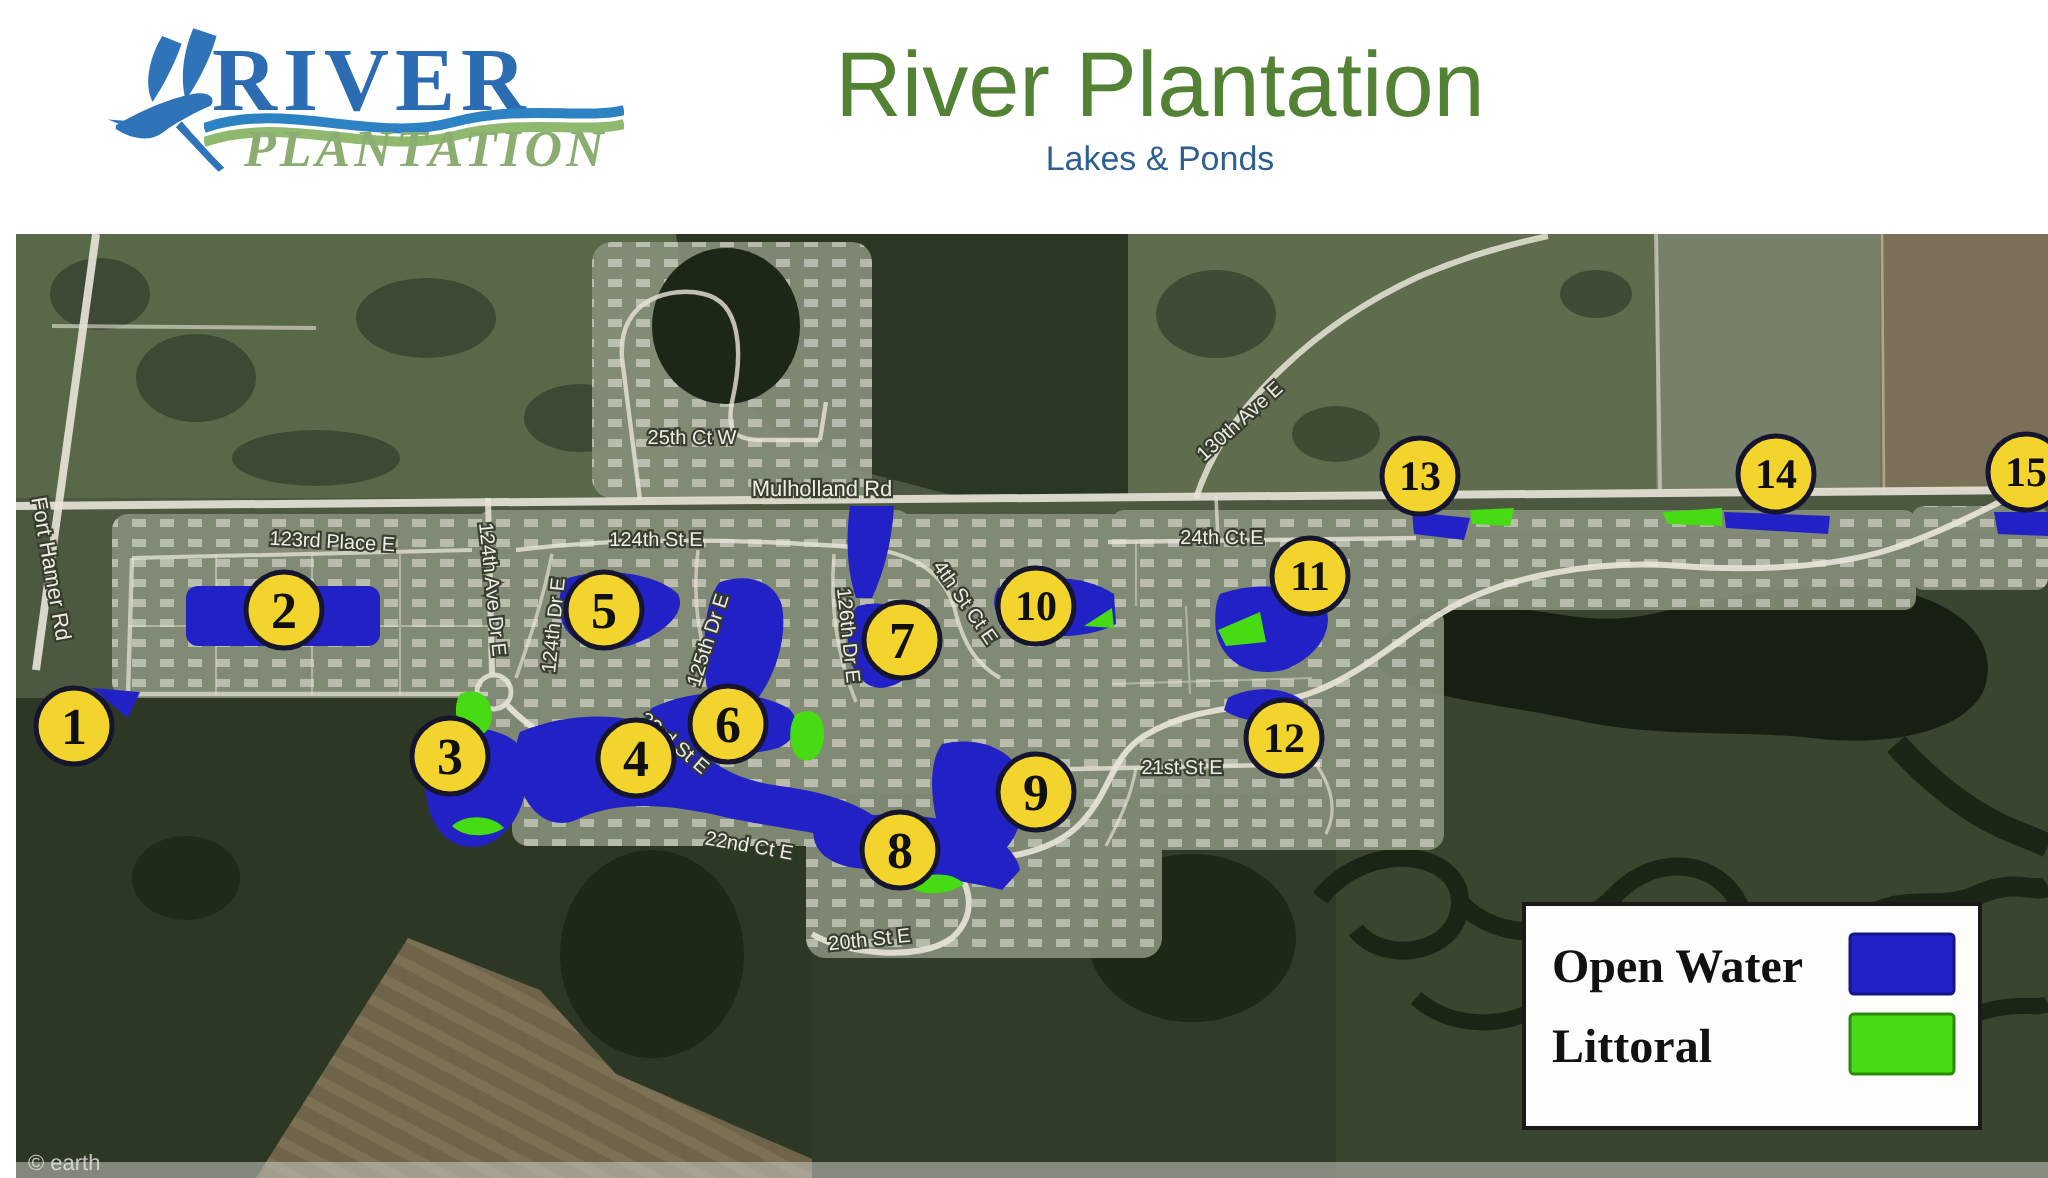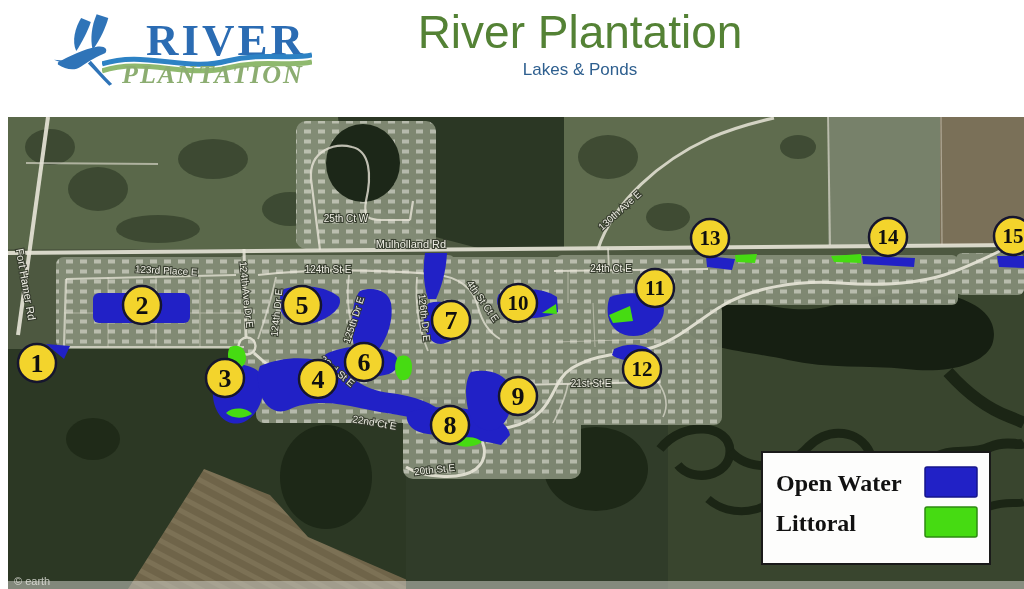--- a/index.html
+++ b/index.html
@@ -7,21 +7,21 @@
   .page{position:relative;width:1024px;height:589px;background:#fff;}
   
   .header{position:absolute;left:0;top:0;width:1024px;height:117px;background:#fff;}
   .logo{position:absolute;left:54px;top:8px;width:250px;height:100px;}
   .logo-bird{position:absolute;left:0;top:4px;width:62px;height:76px;}
   .logo-top{position:absolute;left:52px;top:6px;font-family:"Liberation Serif",serif;
     font-weight:bold;font-size:45px;letter-spacing:3px;}
   .logo-wave{position:absolute;left:48px;top:40px;width:210px;height:30px;}
   .logo-bottom{position:absolute;left:68px;top:52px;font-family:"Liberation Serif",serif;
     font-weight:bold;font-size:26px;letter-spacing:2px;}
-  .titleblock{position:absolute;left:330px;top:6px;width:500px;text-align:center;}
+  .titleblock{position:absolute;left:330px;top:16px;width:500px;text-align:center;}
   .title{font-size:46px;font-weight:300;line-height:1.15;}
   .subtitle{font-size:17px;margin-top:1px;}
   
   .map{position:absolute;left:8px;top:117px;width:1016px;height:472px;overflow:hidden;}
   svg text.street{font-family:"Liberation Sans",sans-serif;font-size:10px;fill:#f4f3ea;
     stroke:#343a2c;stroke-width:2.2px;paint-order:stroke;text-anchor:middle;opacity:.95;}
   svg text.street-big{font-size:11px;}
   svg text.mknum{font-family:"Liberation Serif",serif;font-weight:bold;fill:#101010;text-anchor:middle;}
   svg text.legend-label{font-family:"Liberation Serif",serif;font-weight:bold;font-size:24px;fill:#111;}
   svg text.watermark{font-family:"Liberation Sans",sans-serif;font-size:11px;fill:#e8e8e2;opacity:.8;}
@@ -35,21 +35,21 @@
     <div class="logo">
       <svg class="logo-bird" viewBox="0 0 64 78">
         <g fill="#2F74B8">
           <path d="M28,6 C22,16 18,30 23,40 C29,31 35,19 38,10 Z"></path>
           <path d="M44,2 C39,14 37,27 40,39 C48,28 54,14 56,6 Z"></path>
           <path d="M4,52 C16,45 32,38 43,36 C52,34 56,38 53,42 C46,45 36,50 28,56 C21,61 12,59 4,54 Z"></path>
           <path d="M0,49 L12,50 L10,53 Z"></path>
           <path d="M38,50 C45,58 52,66 60,74 L57,76 C49,68 42,60 35,53 Z"></path>
         </g>
       </svg>
-      <div class="logo-top" style="color: rgb(43, 108, 179); margin-left: 40px;">RIVER</div>
+      <div class="logo-top" style="color: rgb(43, 108, 179);">RIVER</div>
       <svg class="logo-wave" viewBox="0 0 210 30">
         <path d="M0,16 C40,2 85,24 125,13 C160,4 190,12 210,7" fill="none" stroke="#2D82C4" stroke-width="5"></path>
         <path d="M0,23 C40,9 85,30 125,20 C160,11 190,19 210,14" fill="none" stroke="#8FB96E" stroke-width="5"></path>
       </svg>
       <div class="logo-bottom" style="color: rgb(140, 173, 113); font-style: italic;">PLANTATION</div>
     </div>
     <div class="titleblock">
       <div class="title" style="color: rgb(84, 130, 53);">River Plantation</div>
       <div class="subtitle" style="color: rgb(46, 95, 143);">Lakes &amp; Ponds</div>
     </div>

